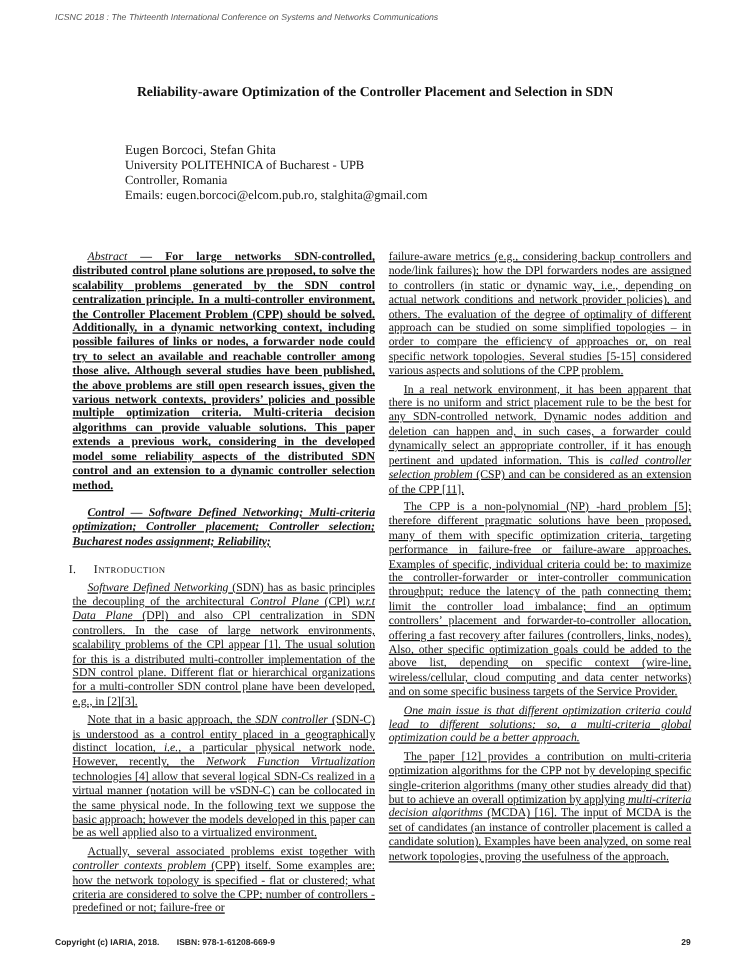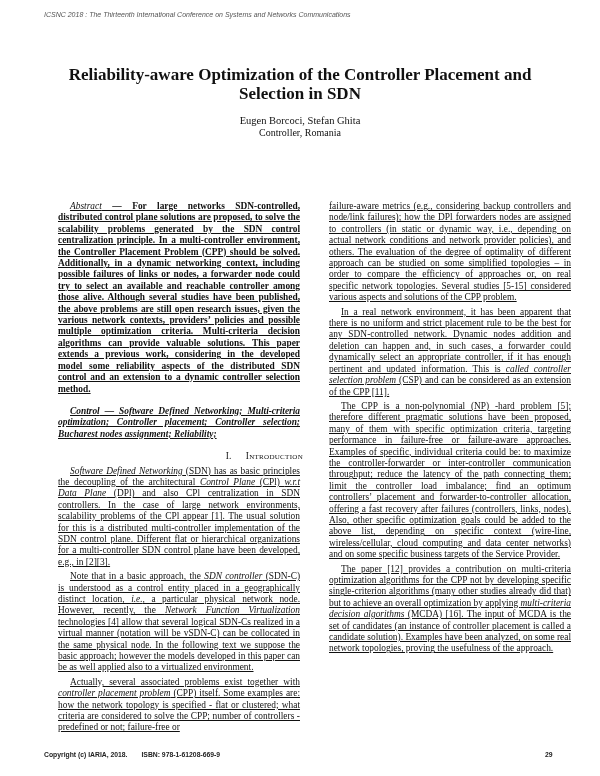--- a/index.html
+++ b/index.html
@@ -1,68 +1,71 @@
 <!DOCTYPE html>
 <html><head>
 <meta charset="utf-8">
 <style>
   html, body { margin: 0; padding: 0; background: #ffffff; }
   body { width: 600px; height: 776px; position: relative; overflow: hidden; font-family: "Liberation Serif", serif; color: #111; }
   .running-head { position: absolute; left: 44px; top: 11px; font-family: "Liberation Sans", sans-serif; font-style: italic; font-size: 7px; color: #555; letter-spacing: 0; }
-  .title { position: absolute; left: 40px; width: 520px; top: 65px; text-align: center; font-weight: bold; font-size: 17px; line-height: 19px; }
-  .authors { position: absolute; left: 100px; width: 400px; top: 115px; text-align: center; font-size: 10px; line-height: 12px; }
+  .title { position: absolute; left: 40px; width: 520px; top: 65px; text-align: center; font-weight: bold; font-size: 11px; line-height: 19px; }
+  .authors { position: absolute; left: 100px; width: 400px; top: 115px; text-align: left; font-size: 10px; line-height: 12px; }
   .authors .names { font-size: 10.5px; }
   .col { position: absolute; top: 198px; width: 248px; font-size: 9.4px; line-height: 11.4px; text-align: justify; }
   .col.left { left: 55px; }
-  .col.right { left: 326px; top: 198px; }
+  .col.right { left: 308px; top: 198px; }
   p { margin: 3px; text-indent: 12px; text-decoration: underline; }
   .abstract { font-weight: bold; }
   .abstract .lbl { font-style: italic; font-weight: normal; }
   .keywords { margin-top: 11px; font-weight: bold; font-style: italic; }
   .keywords .lbl { font-style: italic; }
-  .section-head { text-align: right; margin-top: 11px; margin-bottom: 0; font-size: 9.4px; font-variant: small-caps; letter-spacing: 0.3px; text-indent: 0; }
+  .section-head { text-align: left; margin-top: 11px; margin-bottom: 0; font-size: 9.4px; font-variant: small-caps; letter-spacing: 0.3px; text-indent: 0; }
   .section-head .num { margin-right: 14px; }
   em { font-style: italic; }
   .footer-left { position: absolute; left: 44px; top: 751px; font-family: "Liberation Sans", sans-serif; font-weight: bold; font-size: 6.8px; color: #222; }
   .footer-left .isbn { margin-left: 14px; }
   .footer-right { position: absolute; left: 545px; top: 751px; font-family: "Liberation Sans", sans-serif; font-weight: bold; font-size: 6.8px; color: #222; }
 </style>
 </head>
 <body>
 
 <div class="running-head">ICSNC 2018 : The Thirteenth International Conference on Systems and Networks Communications</div>
 
 <div class="title">
   <div>Reliability-aware Optimization of the Controller Placement and Selection in SDN</div>
 </div>
 
 <div class="authors">
   <div class="names">Eugen Borcoci, Stefan Ghita</div>
+  <div>University POLITEHNICA of Bucharest - UPB</div>
   <div>Controller, Romania</div>
+  <div>Emails: eugen.borcoci@elcom.pub.ro, stalghita@gmail.com</div>
 </div>
 
 <div class="col left">
   <p class="abstract"><span class="lbl">Abstract</span><span> — For large networks SDN-controlled, distributed control plane solutions are proposed, to solve the scalability problems generated by the SDN control centralization principle. In a multi-controller environment, the Controller Placement Problem (CPP) should be solved. Additionally, in a dynamic networking context, including possible failures of links or nodes, a forwarder node could try to select an available and reachable controller among those alive. Although several studies have been published, the above problems are still open research issues, given the various network contexts, providers’ policies and possible multiple optimization criteria. Multi-criteria decision algorithms can provide valuable solutions. This paper extends a previous work, considering in the developed model some reliability aspects of the distributed SDN control and an extension to a dynamic controller selection method.</span></p>
 
   <p class="keywords"><span class="lbl">Control</span><span> — Software Defined Networking; Multi-criteria optimization; Controller placement; Controller selection; Bucharest nodes assignment; Reliability;</span></p>
 
   <div class="section-head"><span class="num">I.</span><span>Introduction</span></div>
 
   <p><em>Software Defined Networking</em><span> (SDN) has as basic principles the decoupling of the architectural </span><em>Control Plane</em><span> (CPl) </span><em>w.r.t Data Plane</em><span> (DPl) and also CPl centralization in SDN controllers. In the case of large network environments, scalability problems of the CPl appear [1]. The usual solution for this is a distributed multi-controller implementation of the SDN control plane. Different flat or hierarchical organizations for a multi-controller SDN control plane have been developed, e.g., in [2][3].</span></p>
 
   <p><span>Note that in a basic approach, the </span><em>SDN controller</em><span> (SDN-C) is understood as a control entity placed in a geographically distinct location, </span><em>i.e.</em><span>, a particular physical network node. However, recently, the </span><em>Network Function Virtualization</em><span> technologies [4] allow that several logical SDN-Cs realized in a virtual manner (notation will be vSDN-C) can be collocated in the same physical node. In the following text we suppose the basic approach; however the models developed in this paper can be as well applied also to a virtualized environment.</span></p>
 
-  <p style="text-align:justify;"><span>Actually, several associated problems exist together with </span><em>controller placement problem</em><span id="p3c-left"> (CPP) itself. Some examples are: how the network topology is specified - flat or clustered; what criteria are considered to solve the CPP; number of controllers - predefined or not; failure-free or</span></p>
+  <p style="text-align:justify;"><span>Actually, several associated problems exist together with </span><em>controller contexts problem</em><span id="p3c-left"> (CPP) itself. Some examples are: how the network topology is specified - flat or clustered; what criteria are considered to solve the CPP; number of controllers - predefined or not; failure-free or</span></p>
 </div>
 
 <div class="col right">
   <p style="text-indent:0"><span id="p3c-right">failure-aware metrics (e.g., considering backup controllers and node/link failures); how the DPl forwarders nodes are assigned to controllers (in static or dynamic way, i.e., depending on actual network conditions and network provider policies), and others. The evaluation of the degree of optimality of different approach can be studied on some simplified topologies – in order to compare the efficiency of approaches or, on real specific network topologies. Several studies [5-15] considered various aspects and solutions of the CPP problem.</span></p>
 
   <p><span>In a real network environment, it has been apparent that there is no uniform and strict placement rule to be the best for any SDN-controlled network. Dynamic nodes addition and deletion can happen and, in such cases, a forwarder could dynamically select an appropriate controller, if it has enough pertinent and updated information. This is </span><em>called controller selection problem</em><span> (CSP) and can be considered as an extension of the CPP [11].</span></p>
 
   <p><span>The CPP is a non-polynomial (NP) -hard problem [5]; therefore different pragmatic solutions have been proposed, many of them with specific optimization criteria, targeting performance in failure-free or failure-aware approaches. Examples of specific, individual criteria could be: to maximize the controller-forwarder or inter-controller communication throughput; reduce the latency of the path connecting them; limit the controller load imbalance; find an optimum controllers’ placement and forwarder-to-controller allocation, offering a fast recovery after failures (controllers, links, nodes). Also, other specific optimization goals could be added to the above list, depending on specific context (wire-line, wireless/cellular, cloud computing and data center networks) and on some specific business targets of the Service Provider.</span></p>
 
+  <p><em>One main issue is that different optimization criteria could lead to different solutions; so, a multi-criteria global optimization could be a better approach.</em></p>
 
   <p><span>The paper [12] provides a contribution on multi-criteria optimization algorithms for the CPP not by developing specific single-criterion algorithms (many other studies already did that) but to achieve an overall optimization by applying </span><em>multi-criteria decision algorithms</em><span> (MCDA) [16]. The input of MCDA is the set of candidates (an instance of controller placement is called a candidate solution). Examples have been analyzed, on some real network topologies, proving the usefulness of the approach.</span></p>
 </div>
 
 <div class="footer-left"><span>Copyright (c) IARIA, 2018.</span><span class="isbn">ISBN:  978-1-61208-669-9</span></div>
 <div class="footer-right">29</div>
 
 </body></html>

